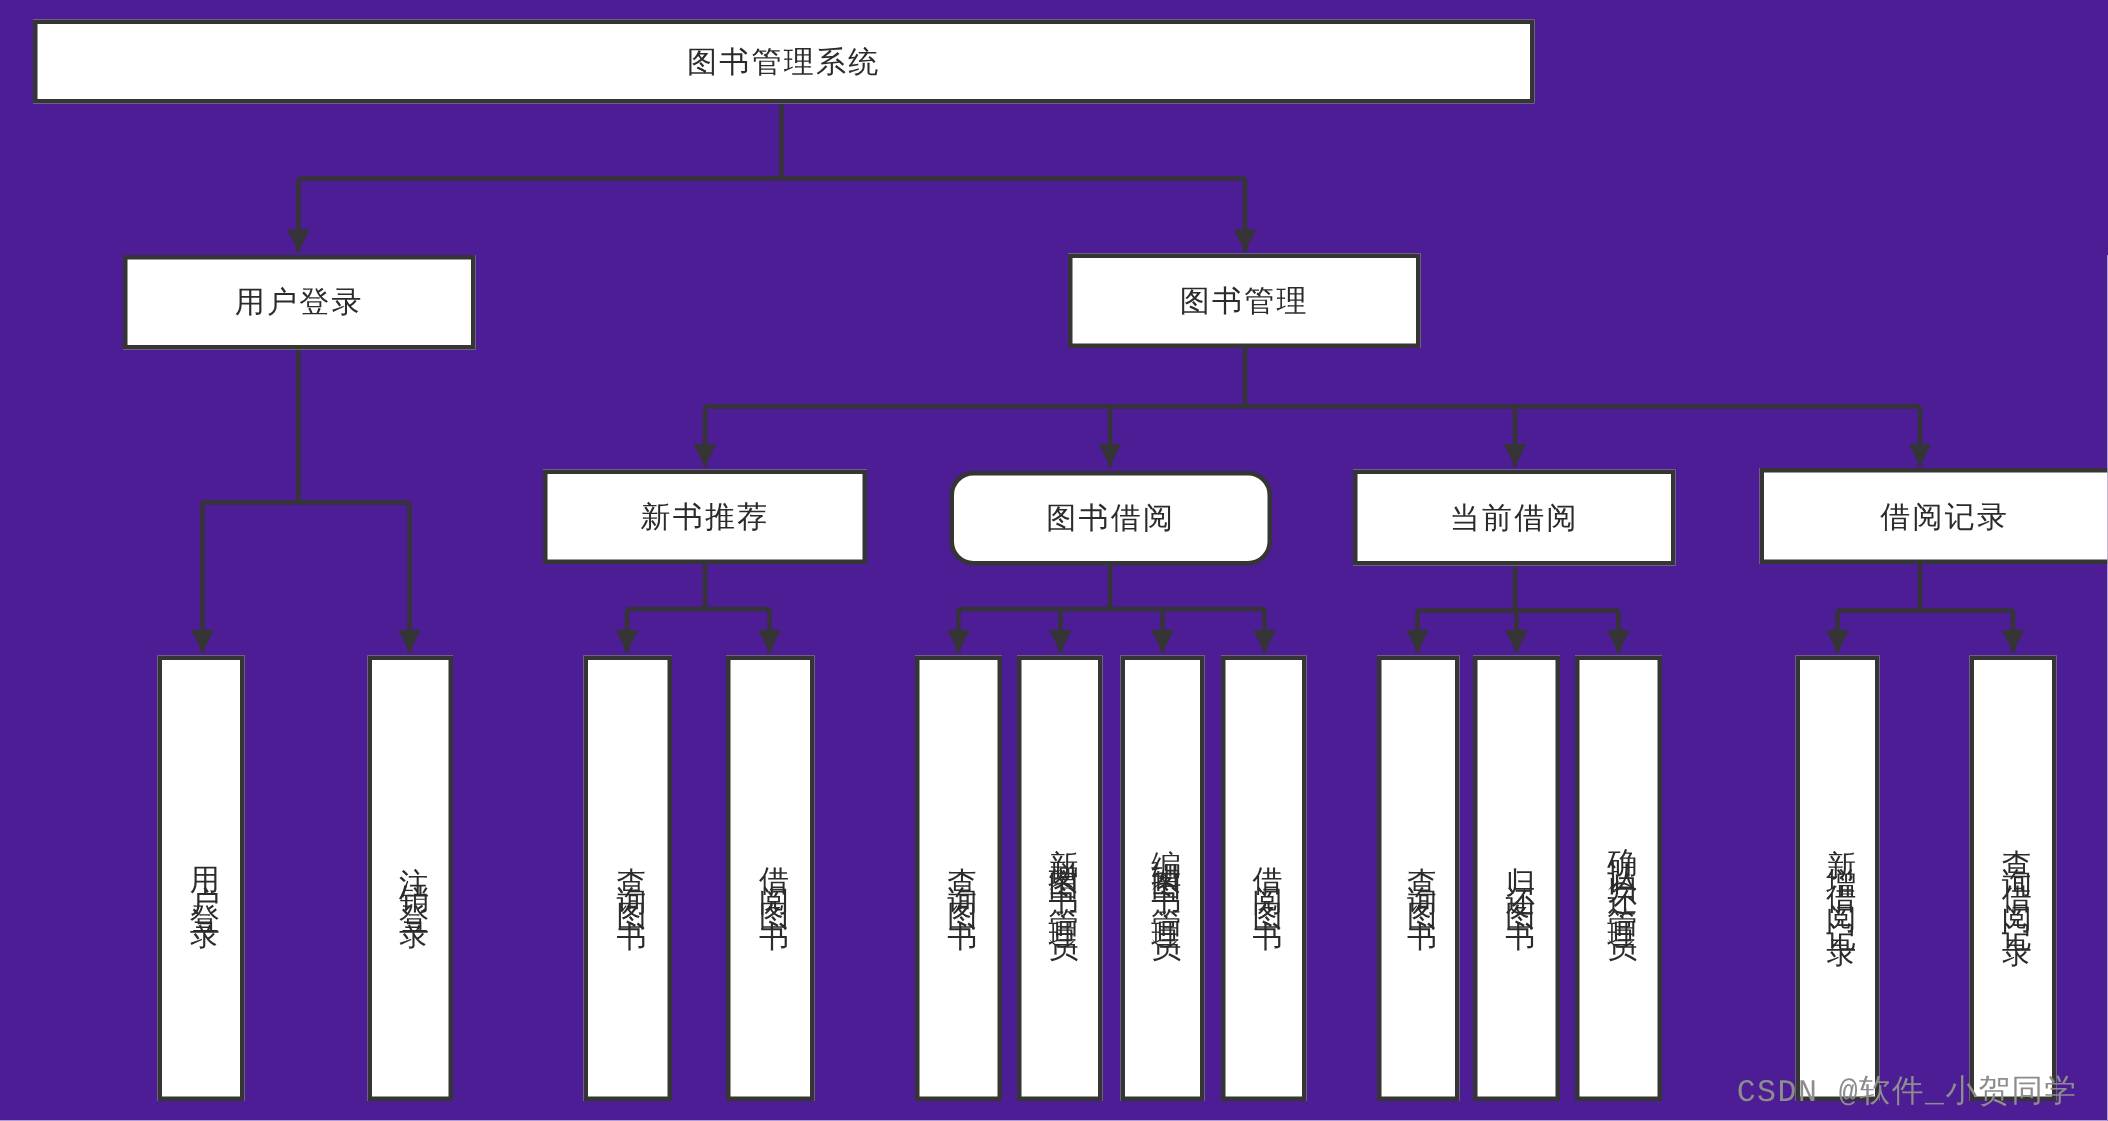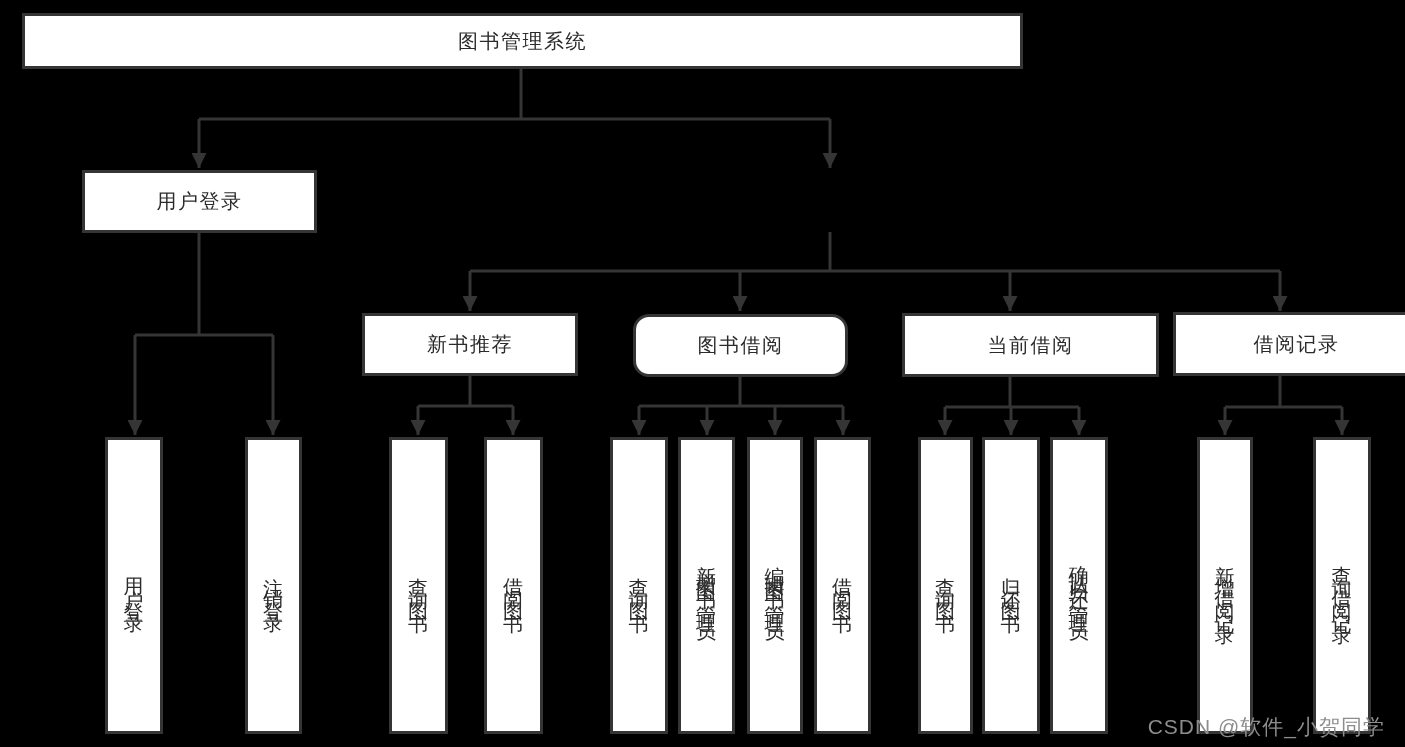--- a/index.html
+++ b/index.html
@@ -1,21 +1,21 @@
 <!DOCTYPE html>
 <html><head>
 <meta charset="utf-8">
 <style>
   html, body { margin: 0; padding: 0; background: #ffffff; }
   .canvas {
     position: relative;
     width: 1405px;
     height: 747px;
-    background: #000000;
-    font-family: Liberation Sans, sans-serif;
+    background: #4c1d95;
+    font-family: Liberation Mono, monospace;
     overflow: hidden;
   }
   .wires {
     position: absolute;
     left: 0; top: 0;
     width: 1405px; height: 747px;
   }
   .node {
     position: absolute;
     box-sizing: border-box;
@@ -96,28 +96,31 @@
     </g>
   </svg>
 
   <div class="node hnode" style="left:22px; top:13px; width:1001px; height:56px;">
     <span>图书管理系统</span>
   </div>
 
   <div class="node hnode" style="left:82px; top:170px; width:235px; height:63px;">
     <span>用户登录</span>
   </div>
+  <div class="node hnode" style="left:712px; top:169px; width:235px; height:63px;">
+    <span>图书管理</span>
+  </div>
 
   <div class="node hnode" style="left:362px; top:313px; width:216px; height:63px;">
     <span>新书推荐</span>
   </div>
   <div class="node hnode" style="left:633px; top:314px; width:215px; height:63px;border-radius:16px;">
     <span>图书借阅</span>
   </div>
-  <div class="node hnode" style="left:902px; top:313px; width:257px; height:64px;">
+  <div class="node hnode" style="left:902px; top:313px; width:215px; height:64px;">
     <span>当前借阅</span>
   </div>
   <div class="node hnode" style="left:1173px; top:312px; width:247px; height:64px;">
     <span>借阅记录</span>
   </div>
 
   <div class="node vnode" style="left:105px;">
     <span class="vtext">用户登录</span>
   </div>
   <div class="node vnode" style="left:245px; width:57px;">

